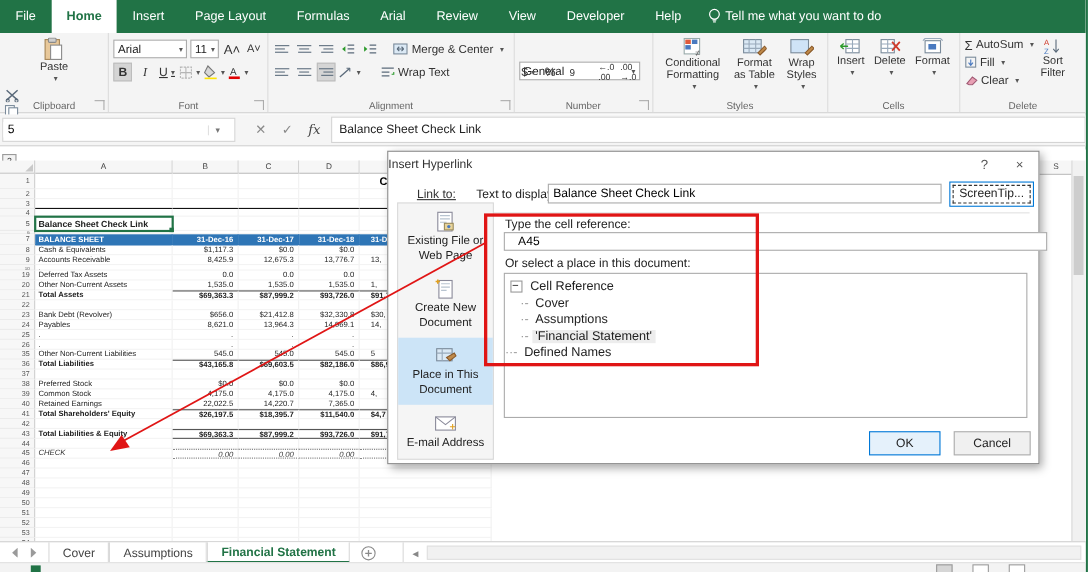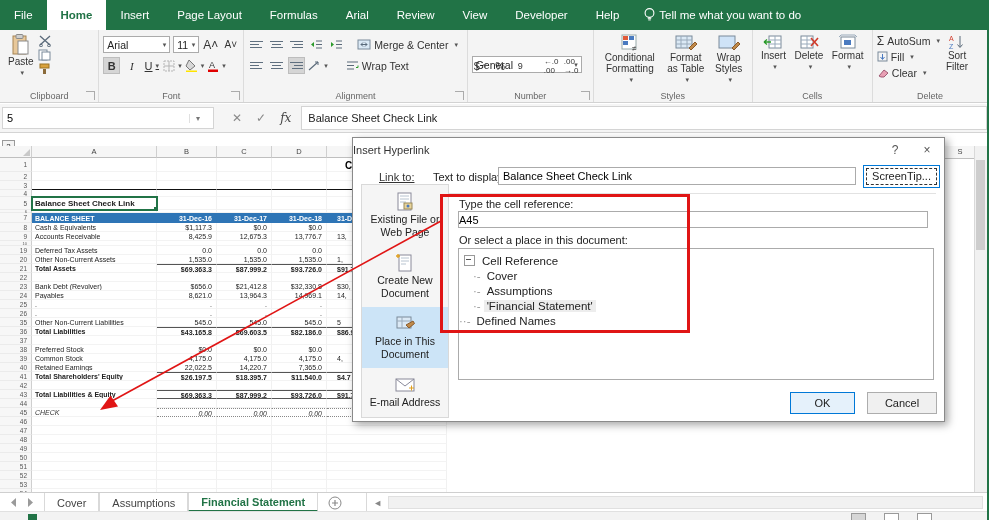--- a/index.html
+++ b/index.html
@@ -68,21 +68,21 @@
   .dlg-help{width:30px;text-align:center;color:#555;font-size:12px;}
   .linkto{position:absolute;left:26px;top:33px;color:#333;text-decoration:underline;}
   .ttd-lbl{position:absolute;left:80px;top:33px;}
   .ttd-input{position:absolute;left:145px;top:29px;width:348px;height:16px;border:1px solid #ababab;font-size:11px;padding:0 4px;font-family:"Liberation Sans",sans-serif;outline:none;}
   .screentip{position:absolute;left:510px;top:27px;width:75px;height:21px;background:#fff;border:1px solid #0078d7;outline:1px dashed #333;outline-offset:-4px;font-size:11px;text-align:center;line-height:21px;}
   .dlg-sep{position:absolute;left:78px;top:55px;width:505px;height:0;border-top:1px solid #e2e2e2;}
   .dlg-side{position:absolute;left:8px;top:46px;width:86px;height:232px;background:#f5f5f5;border:1px solid #d9d9d9;}
   .sideitem{display:flex;flex-direction:column;align-items:center;padding:6px 2px 7px 2px;text-align:center;font-size:10.5px;line-height:13px;color:#222;}
   .sideitem.sel{background:#cce4f7;}
   .cellref-lbl{position:absolute;left:106px;top:60px;}
-  .cellref-input{position:absolute;left:105px;top:73px;width:468px;height:15px;border:1px solid #ababab;font-size:11px;padding:0 0;font-family:"Liberation Sans",sans-serif;outline:none;}
+  .cellref-input{position:absolute;left:105px;top:73px;width:468px;height:15px;border:1px solid #ababab;font-size:11px;padding:0 12px;font-family:"Liberation Sans",sans-serif;outline:none;}
   .place-lbl{position:absolute;left:106px;top:96px;}
   .treebox{position:absolute;left:105px;top:110px;width:474px;height:130px;border:1px solid #ababab;background:#fff;overflow:hidden;}
   .titem{display:flex;align-items:center;height:15px;font-size:11.5px;color:#222;}
   .texp{width:9px;height:9px;border:1px solid #999;margin:0 4px 0 5px;position:relative;background:#fff;}
   .texp:after{content:"";position:absolute;left:1px;top:3px;width:5px;height:1px;background:#555;}
   .tdash{color:#999;margin:0 3px 0 0;}
   .titem .lab{padding:0 3px;}
   .titem.sel .lab{background:#ededed;}
   .ind1{margin-left:14px;} 
   .dlg-ok{position:absolute;left:437px;top:254px;width:63px;height:20px;background:#e5f1fb;border:1px solid #0078d7;text-align:center;line-height:20px;font-size:11px;}
@@ -130,21 +130,21 @@
           <rect x="4.8" y="10.6" width="3.4" height="1.2" fill="#fff"></rect>
           <rect x="5.2" y="12.4" width="2.6" height="1" fill="#fff"></rect>
         </svg>
       <span>Tell me what you want to do</span>
     </div>
   </div>
 
   <div class="ribbon">
 
     <div class="rgroup" style="width:100px;">
-      <div style="display:flex;">
+      <div style="display:flex;flex-direction:column;">
         <div class="bigbtn">
           <svg width="18" height="22" viewBox="0 0 18 22">
               <rect x="1" y="2" width="13" height="18" fill="#e8c89a" stroke="#a58455"></rect>
               <rect x="4" y="0.5" width="7" height="4" rx="1" fill="#cfcfcf" stroke="#8a8a8a"></rect>
               <rect x="6" y="7" width="10" height="13" fill="#fff" stroke="#8a8a8a"></rect>
             </svg>
           <span>Paste</span>
           <span class="car">▾</span>
         </div>
         <div style="display:flex;flex-direction:column;gap:2px;margin-top:2px;">

